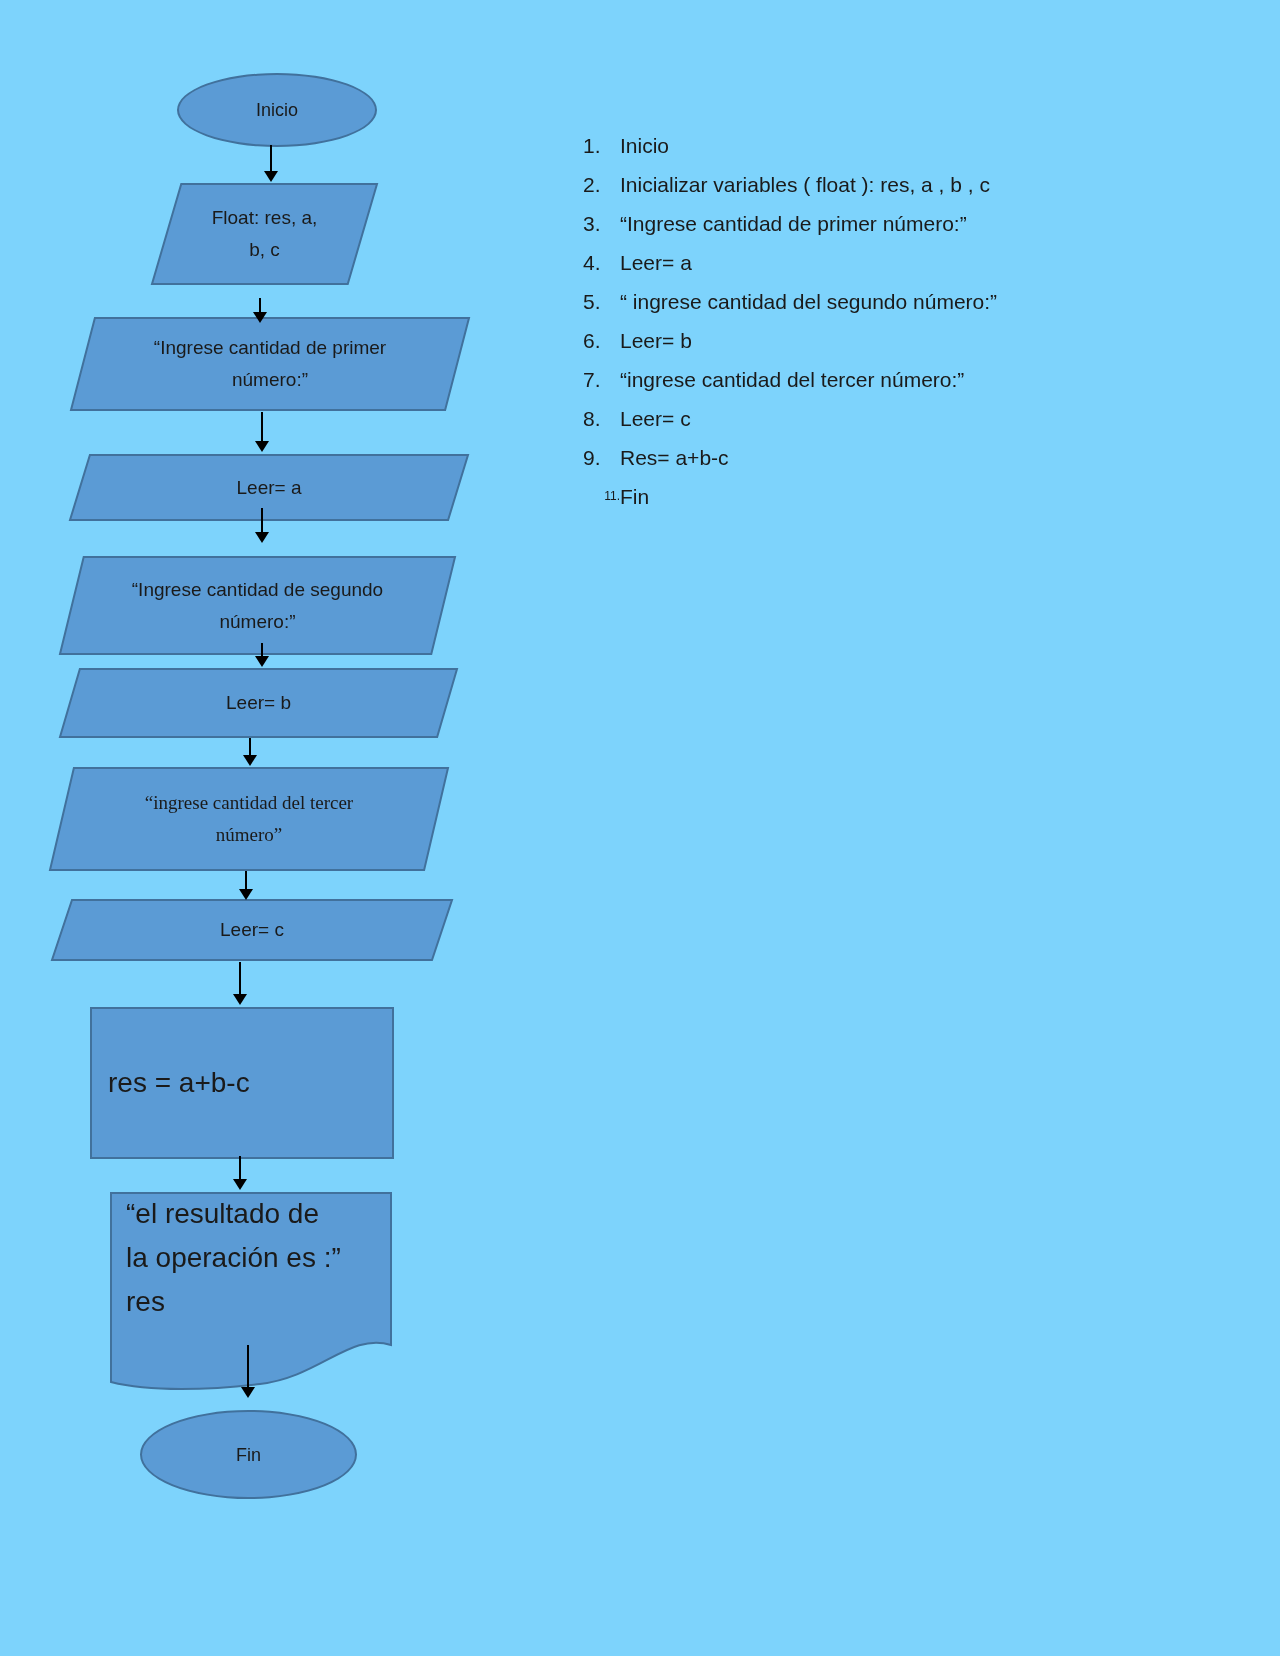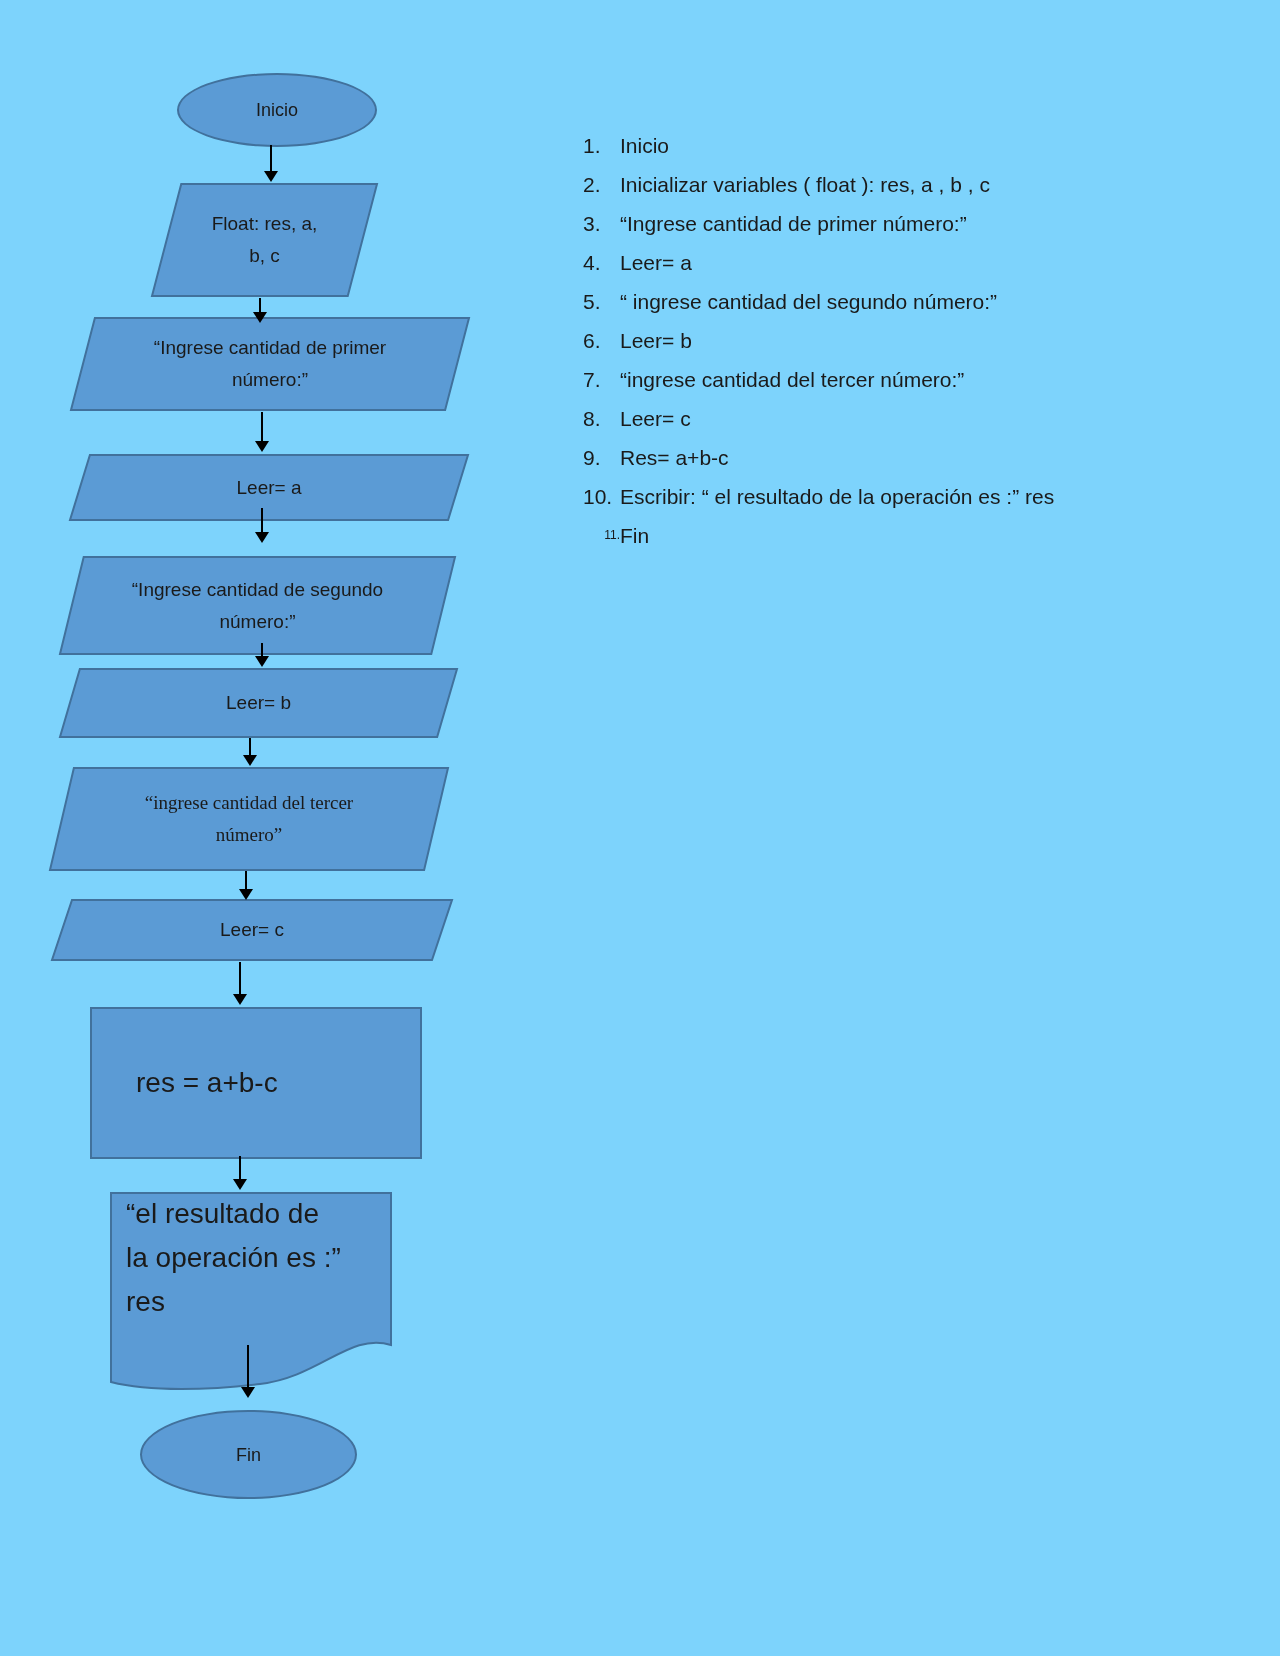--- a/index.html
+++ b/index.html
@@ -15,27 +15,27 @@
   .shape .bg{position:absolute; inset:0; width:100%; height:100%; overflow:visible;}
   .shape .bg polygon, .shape .bg path{
     fill:var(--fill); stroke:var(--stroke); stroke-width:2px; vector-effect:non-scaling-stroke;
   }
   .label{
     position:relative; z-index:2; white-space:pre-line; text-align:center;
     font-size:19px; line-height:32px; color:var(--ink);
   }
   .ellipse{background:var(--fill); border:2px solid var(--stroke); border-radius:50%;}
   .ellipse .label{font-size:18px;}
-  .rect{background:var(--fill); border:2px solid var(--stroke); justify-content:flex-start;padding-left:28px;}
+  .rect{background:var(--fill); border:2px solid var(--stroke); justify-content:flex-start;}
   .rect .label{font-size:28px; line-height:36px; text-align:left; padding-left:16px;}
   .doc{justify-content:flex-start; align-items:flex-start;}
   .doc .label{font-size:28px; line-height:44px; text-align:left; padding:0 0 0 16px;}
 
   #s-inicio{left:177px; top:73px;  width:196px; height:70px;}
-  #s-float {left:152px; top:184px; width:225px; height:112px;}
+  #s-float {left:152px; top:184px; width:225px; height:100px;}
   #s-msg1  {left:71px;  top:318px; width:398px; height:92px;}
   #s-leera {left:70px;  top:455px; width:398px; height:65px;}
   #s-msg2  {left:60px;  top:545px; width:395px; height:97px;margin-top:12px;}
   #s-leerb {left:60px;  top:669px; width:397px; height:68px;}
   #s-msg3  {left:50px;  top:768px; width:398px; height:102px;font-family:Liberation Serif, serif;}
   #s-leerc {left:52px;  top:900px; width:400px; height:60px;}
   #s-res   {left:90px;  top:1007px;width:300px; height:148px;}
   #s-doc   {left:110px; top:1192px;width:282px; height:200px;}
   #s-fin   {left:140px; top:1410px;width:213px; height:85px;}
 
@@ -187,22 +187,18 @@
     </div>
     <div class="step">
       <span class="num">8.</span>
       <span class="txt">Leer= c</span>
     </div>
     <div class="step">
       <span class="num">9.</span>
       <span class="txt">Res= a+b-c</span>
     </div>
     <div class="step">
-      <span class="num">10.</span>
-      <span class="txt">Escribir: “ el resultado de la operación es :” res</span>
-    </div>
-    <div class="step">
       <span class="num small">11.</span>
       <span class="txt">Fin</span>
     </div>
   </div>
 
 </div>
 
 </body></html>

